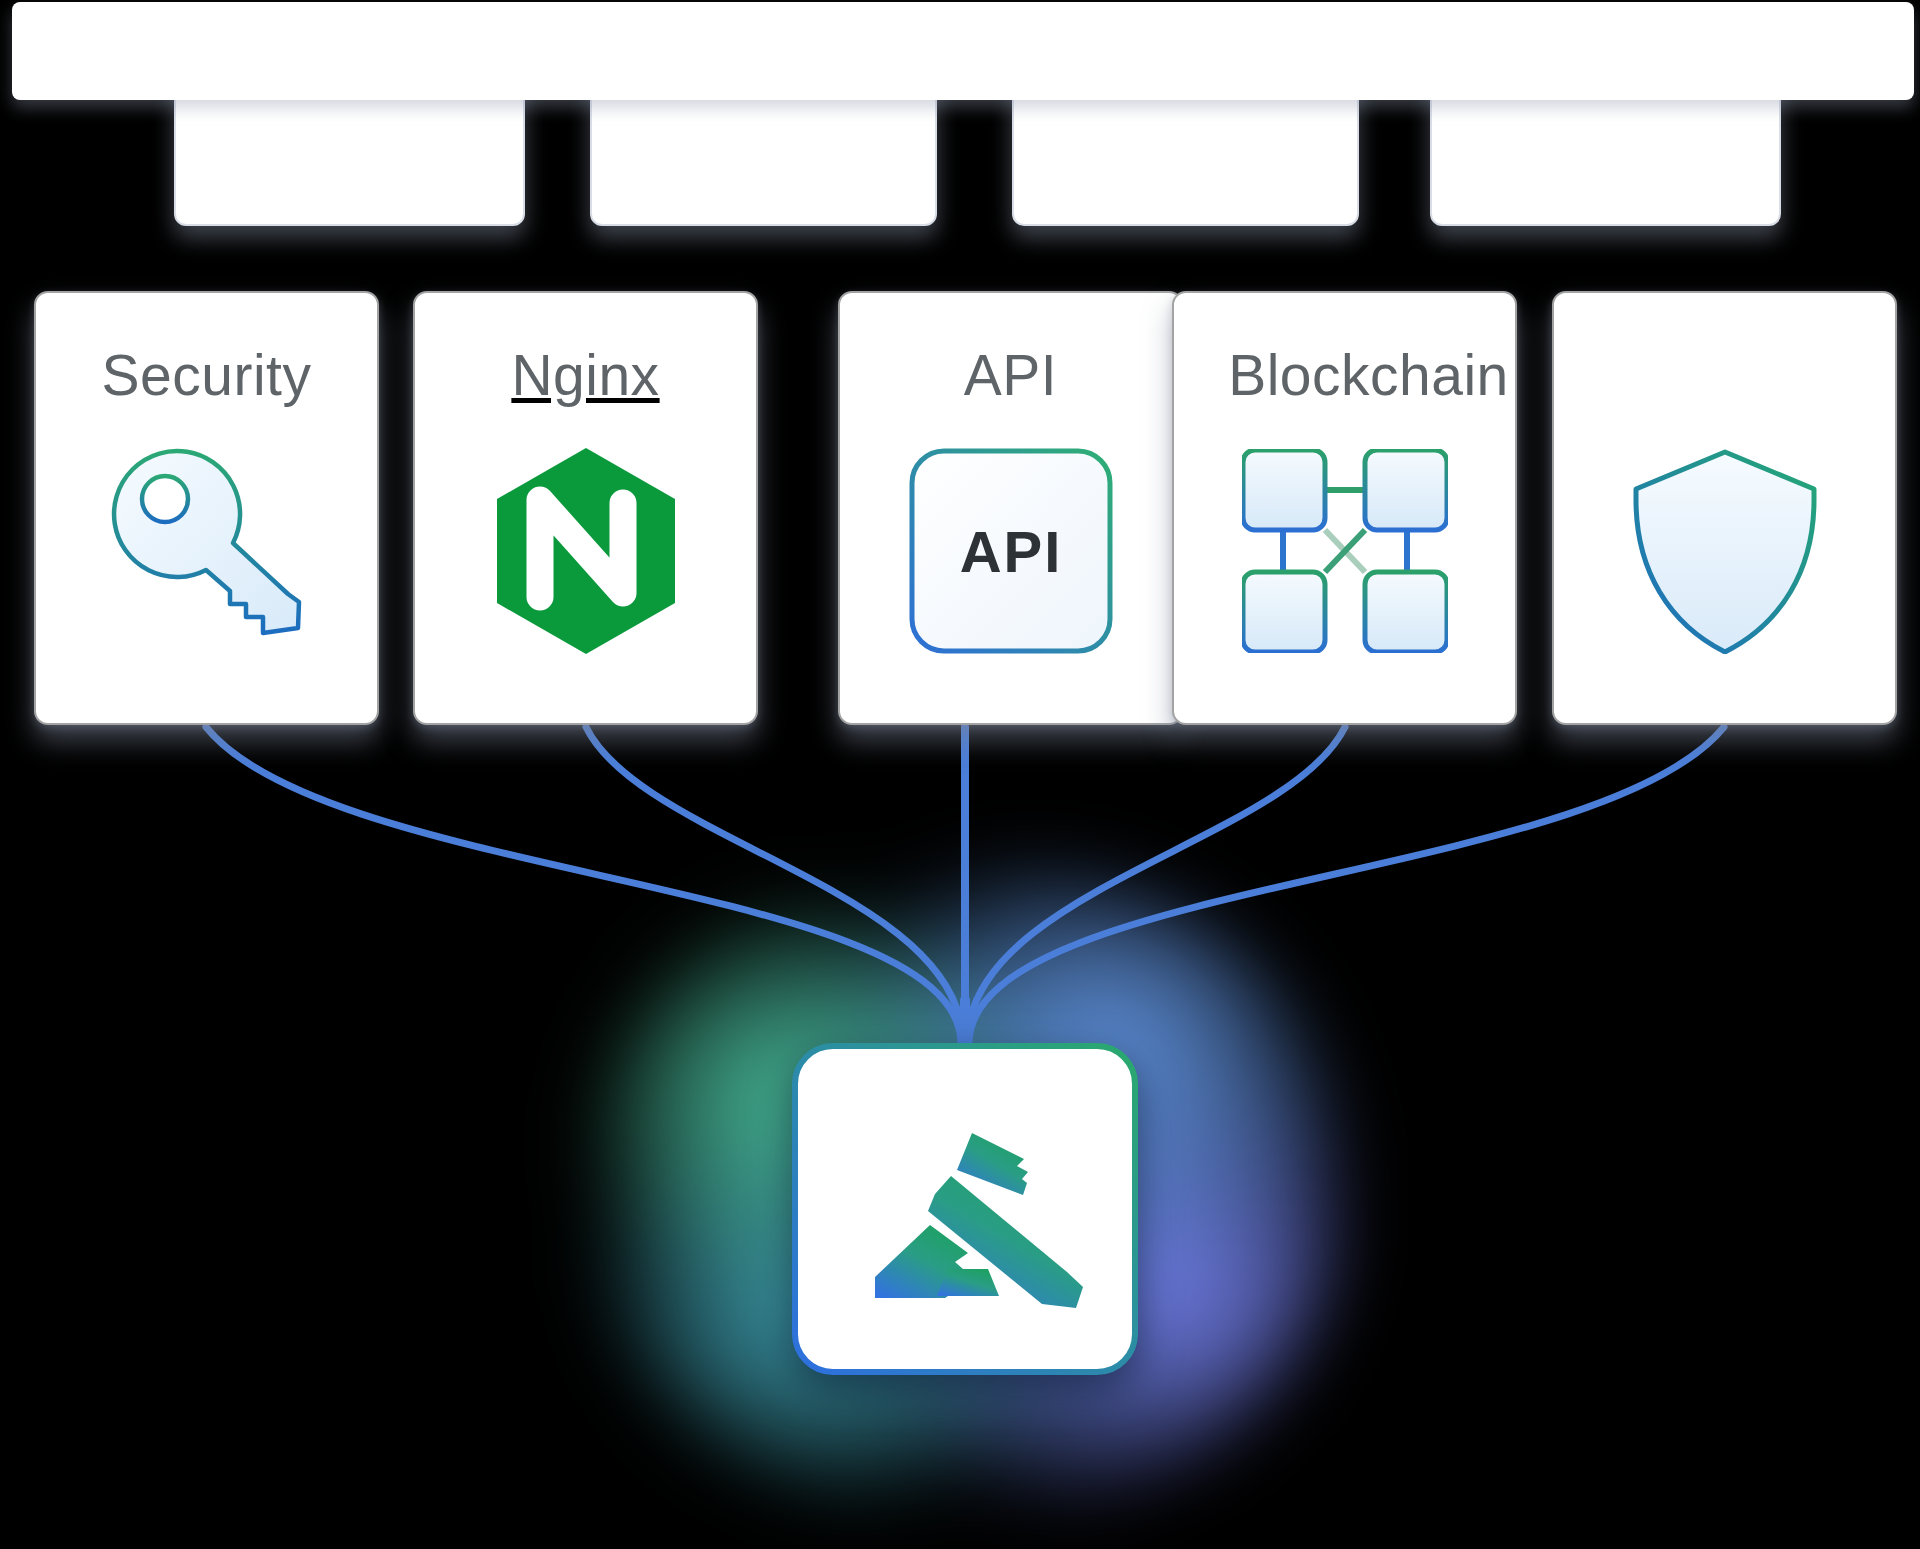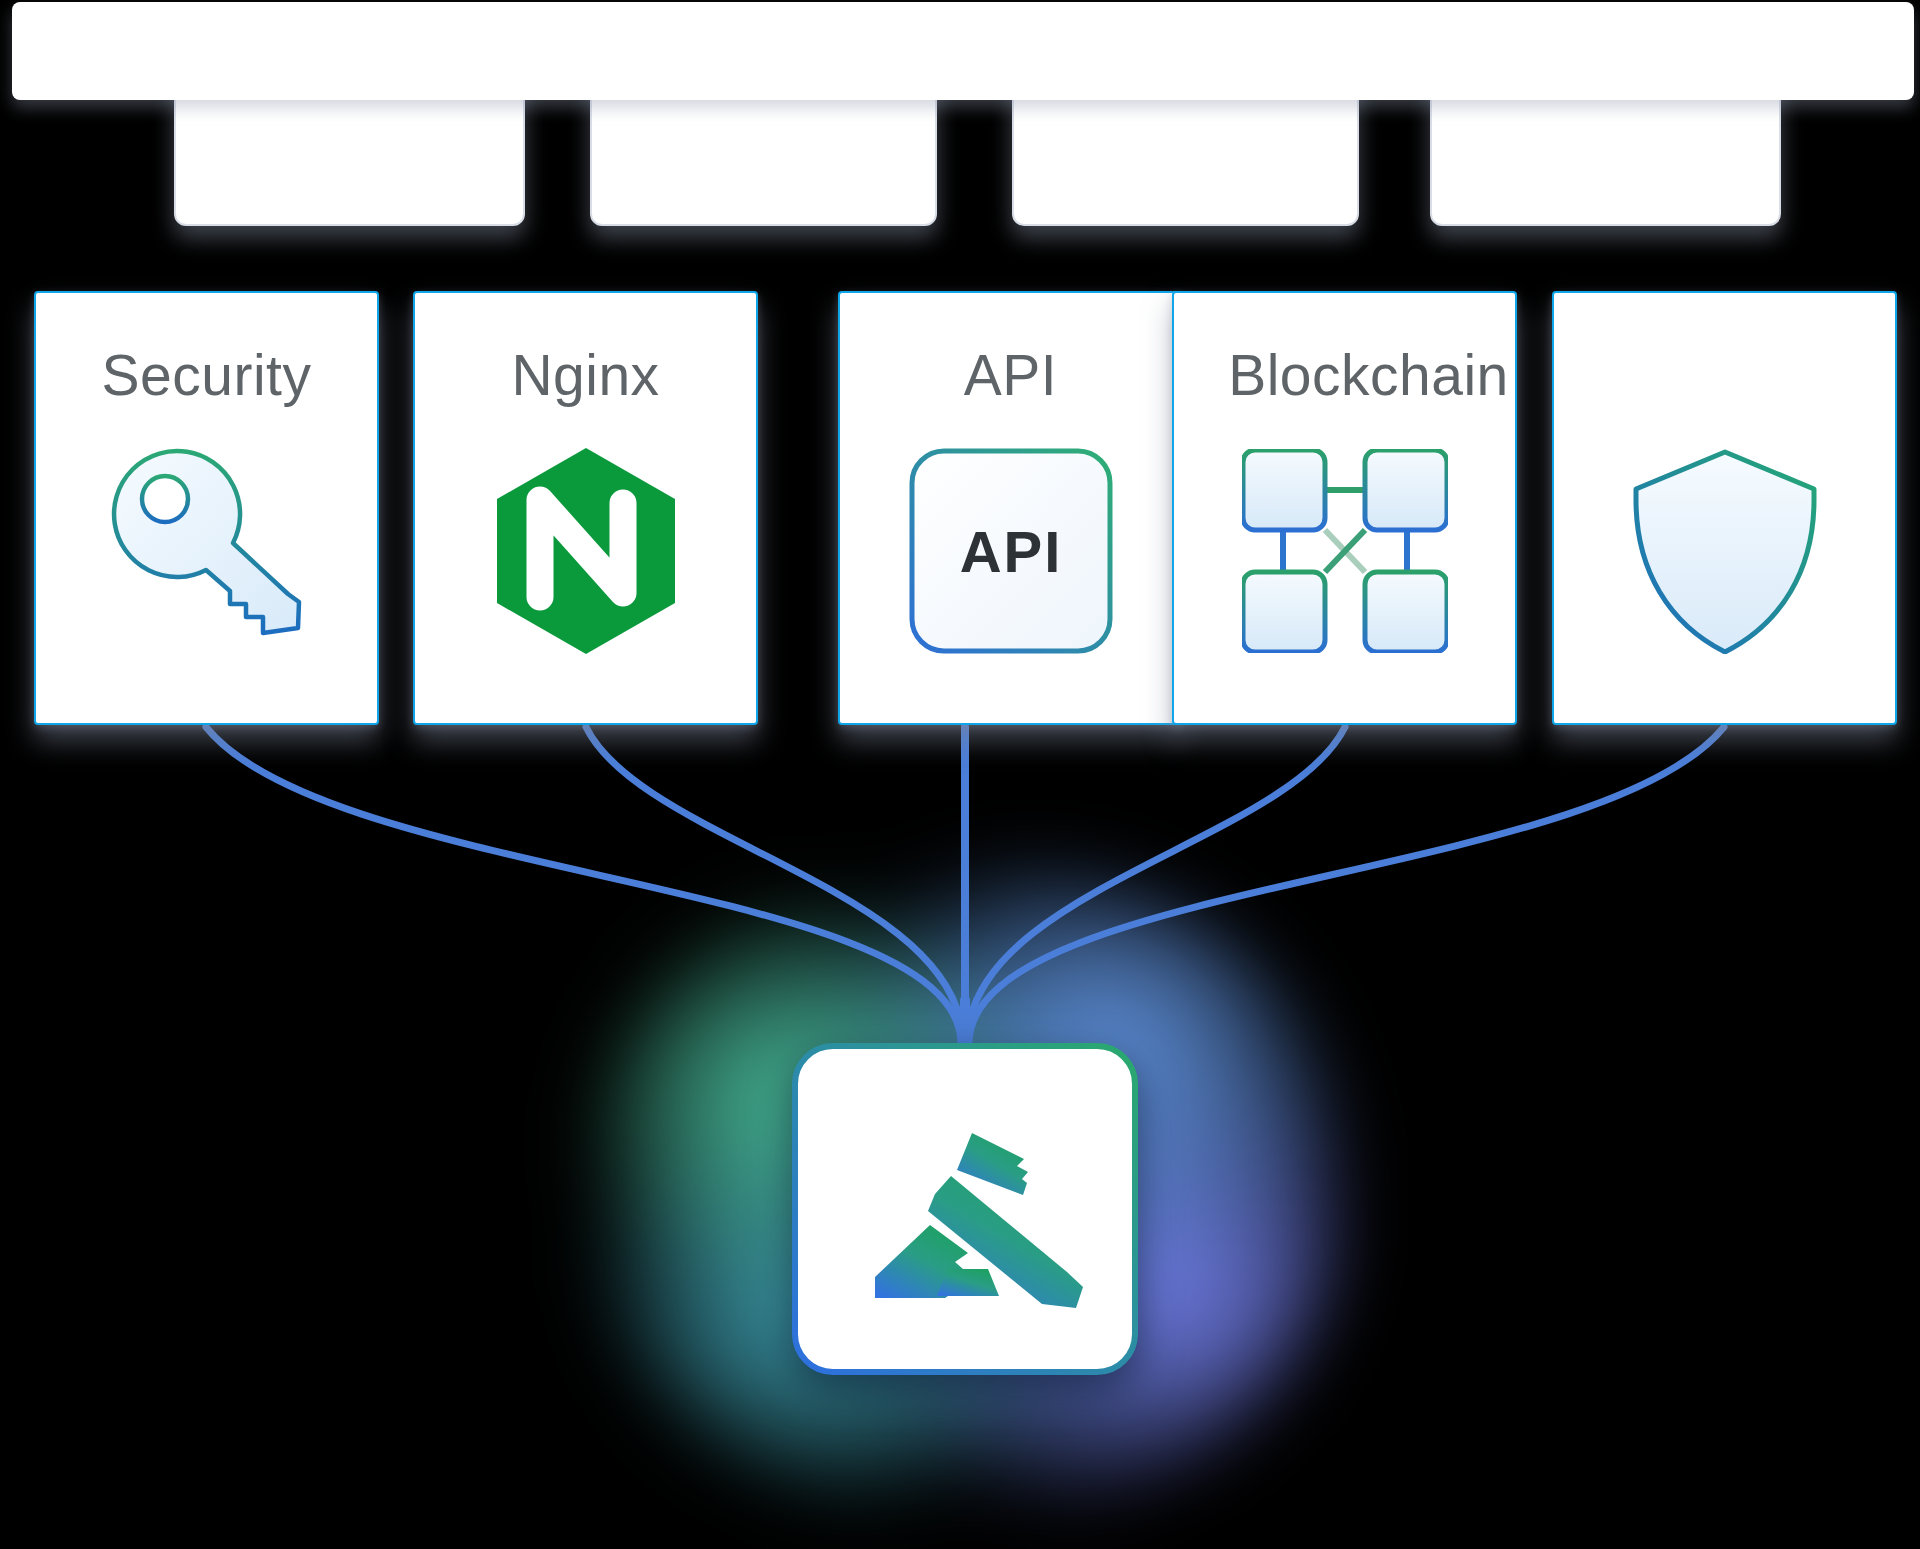--- a/index.html
+++ b/index.html
@@ -13,23 +13,23 @@
   .cutoff-panel{position:absolute;top:40px;height:182px;background:#fff;
                 border:2px solid #d8dde6;border-radius:12px;z-index:5;
                 box-shadow:0 12px 22px rgba(140,150,170,.45);}
   .cp1{left:174px;width:347px;}
   .cp2{left:590px;width:343px;}
   .cp3{left:1012px;width:343px;}
   .cp4{left:1430px;width:347px;}
 
   
   .card{position:absolute;top:291px;width:345px;height:434px;background:#fff;
-        border:2px solid #0ea5e9;border-radius:4px;z-index:6;box-sizing:border-box;
+        border:2px solid #a3a3a3;border-radius:14px;z-index:6;box-sizing:border-box;
         box-shadow:0 16px 28px rgba(125,135,155,.5),0 3px 8px rgba(125,135,155,.35);}
-  .c1{left:34px;} .c2{left:413px;} .c3{left:838px;} .c4{left:1172px;padding-left:48px;} .c5{left:1552px;}
+  .c1{left:34px;} .c2{left:413px;text-decoration:underline;} .c3{left:838px;} .c4{left:1172px;padding-left:48px;} .c5{left:1552px;}
   .card-label{margin-top:50px;text-align:center;font-size:57px;line-height:1.15;
               color:#5f6468;letter-spacing:.5px;}
   .icon-wrap{position:absolute;top:152px;left:0;right:0;height:212px;
              display:flex;align-items:center;justify-content:center;}
 
   
   .glow{position:absolute;left:595px;top:865px;width:740px;height:645px;z-index:1;
     border-radius:46%;
     background:
       radial-gradient(45% 45% at 26% 36%, rgba(72,190,150,.95), rgba(72,190,150,0) 72%),

